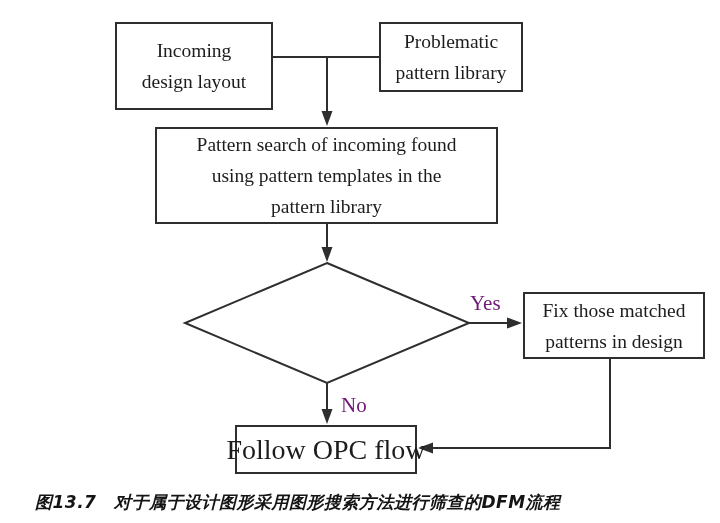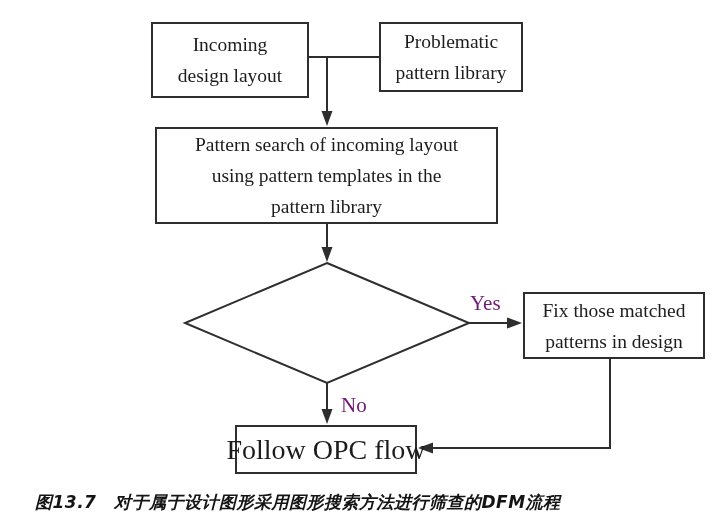--- a/index.html
+++ b/index.html
@@ -34,21 +34,21 @@
     text-align: center;
     font-size: 19.5px;
     line-height: 31px;
     color: #1c1c1c;
   }
   .box {
     border: 2px solid #2e2e2e;
     background: #ffffff;
   }
   .node span { display: block; white-space: nowrap; }
-  .node-incoming    { left: 115px; top: 22px;  width: 158px; height: 76px; margin-left: 36px; }
+  .node-incoming    { left: 115px; top: 22px;  width: 158px; height: 88px; }
   .node-problematic { left: 379px; top: 22px;  width: 144px; height: 70px; }
   .node-search      { left: 155px; top: 127px; width: 343px; height: 97px; line-height: 31px; }
   .node-decision    { left: 207px; top: 308px; width: 240px; height: 31px; }
   .node-fix         { left: 523px; top: 292px; width: 182px; height: 67px; }
   .node-opc         { left: 235px; top: 425px; width: 182px; height: 49px; font-size: 28px; }
   .edge-label {
     position: absolute;
     font-size: 21px;
     color: #701a75;
     white-space: nowrap;
@@ -99,21 +99,21 @@
     <span>Incoming</span>
     <span>design layout</span>
   </div>
 
   <div class="node box node-problematic">
     <span>Problematic</span>
     <span>pattern library</span>
   </div>
 
   <div class="node box node-search">
-    <span>Pattern search of incoming layout</span>
+    <span>Pattern search of incoming found</span>
     <span>using pattern templates in the</span>
     <span>pattern library</span>
   </div>
 
 
   <div class="node box node-fix">
     <span>Fix those matched</span>
     <span>patterns in design</span>
   </div>
 

